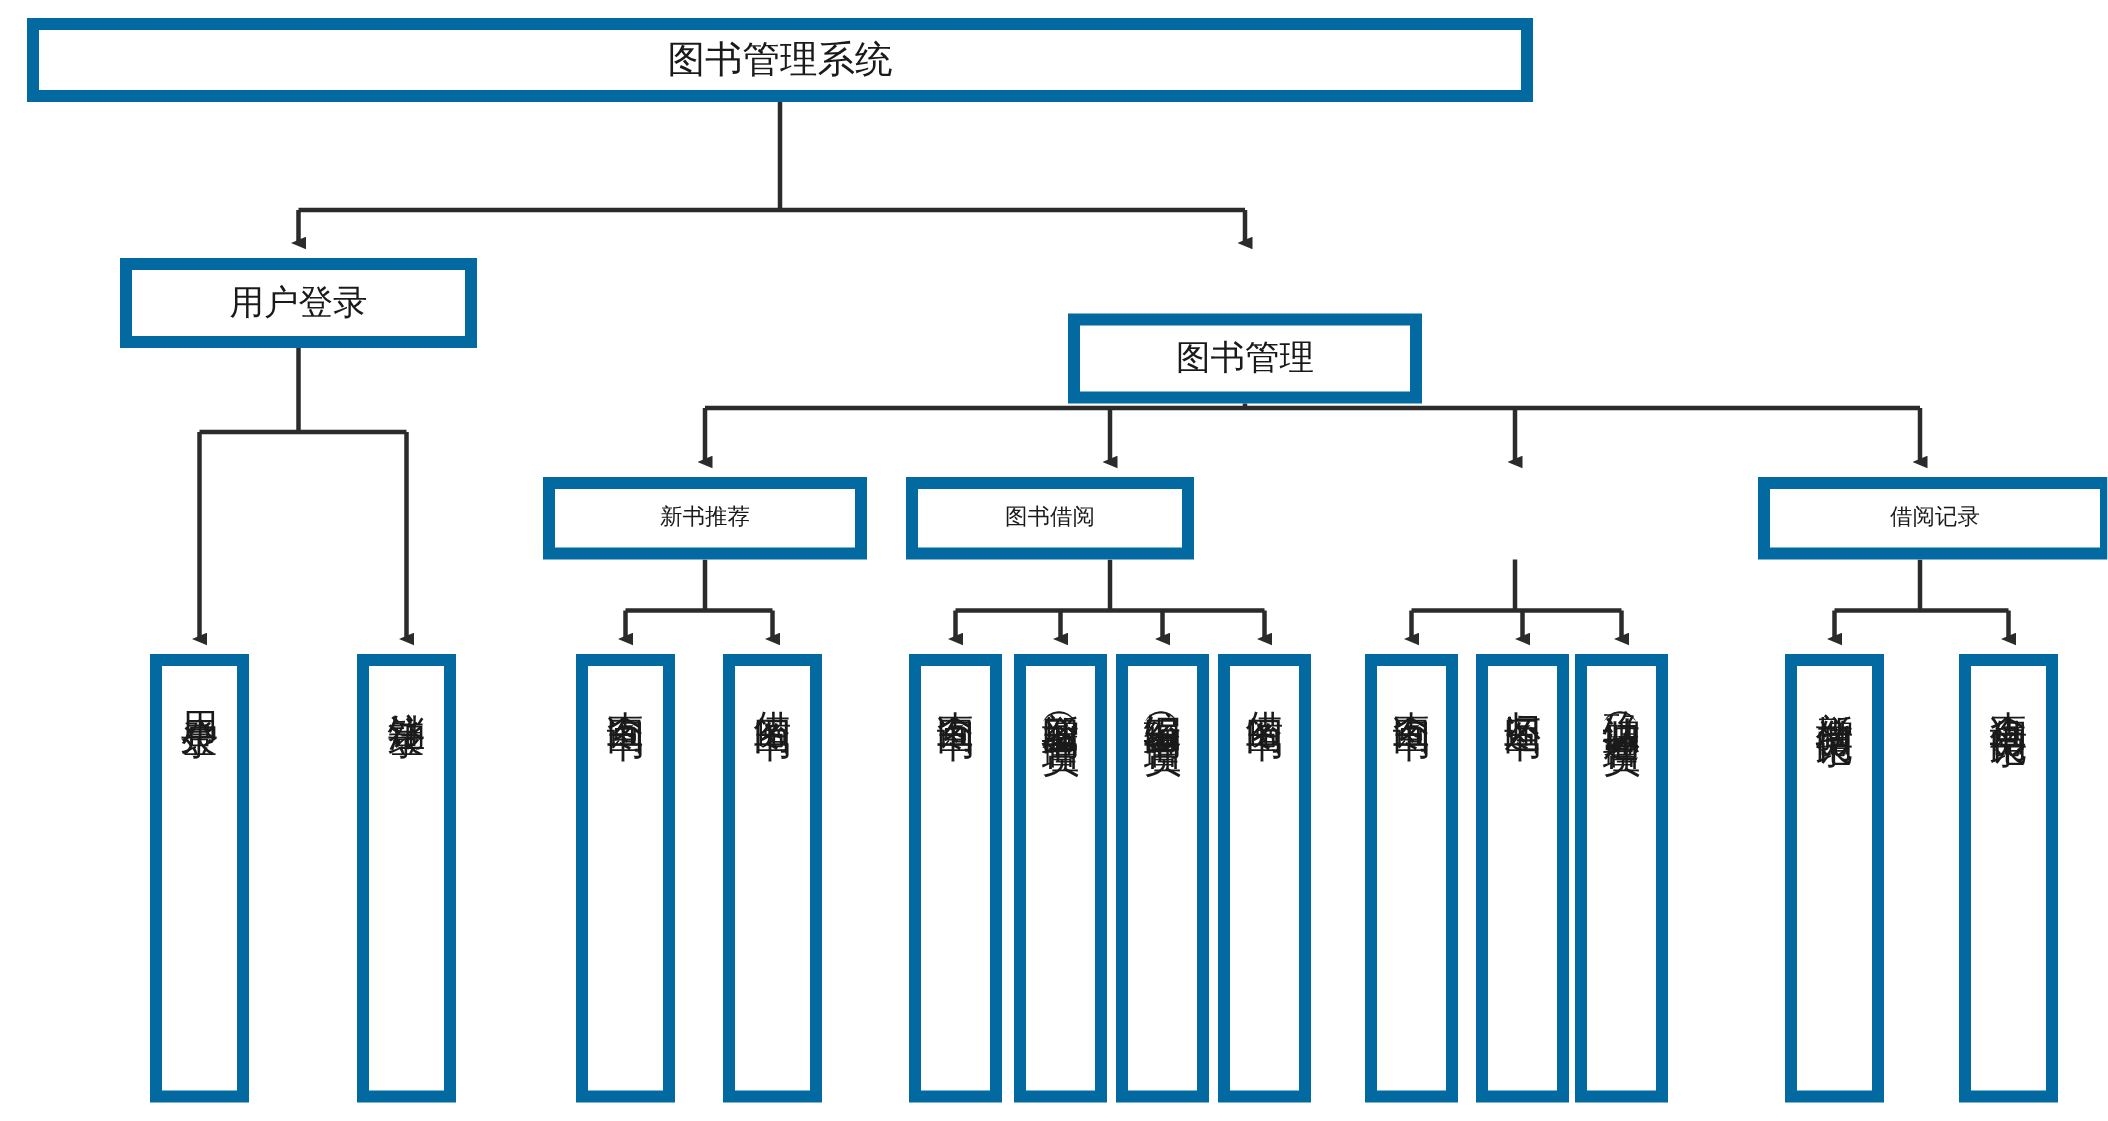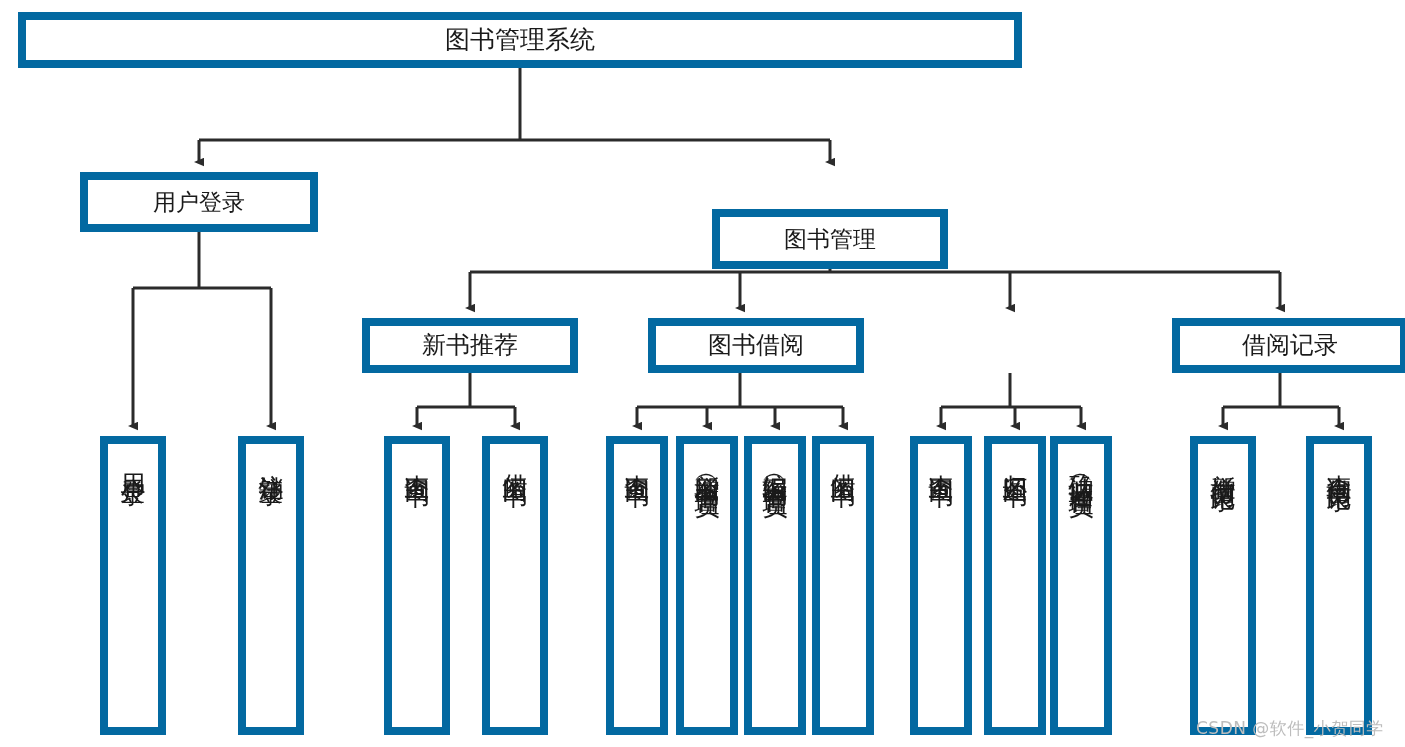--- a/index.html
+++ b/index.html
@@ -37,21 +37,22 @@
     color: #1a1a1a;
     line-height: 1.05;
   }
   .node.root {
     font-size: 25px;
   }
   .node.lvl2 {
     font-size: 23px;
   }
   .node.lvl3 {
-    font-size: 24px;
+    font-size: 15px;
+    font-family: Liberation Mono, monospace;
   }
   .node.leaf {
     align-items: flex-start;
     justify-content: center;
     padding-top: 10px;
   }
   .vtext {
     writing-mode: vertical-rl;
     text-orientation: upright;
     font-size: 25px;
@@ -131,21 +132,21 @@
   <div class="node lvl2" id="node-l2-0" style="left: 80px; top: 172px; width: 238px; height: 60px;">
     <span>用户登录</span>
   </div>
   <div class="node lvl2" id="node-l2-1" style="left: 712px; top: 172px; width: 236px; height: 60px; margin-top: 37px;">
     <span>图书管理</span>
   </div>
 
   <div class="node lvl3" id="node-l3-0" style="left: 362px; top: 318px; width: 216px; height: 55px;">
     <span>新书推荐</span>
   </div>
-  <div class="node lvl3" id="node-l3-1" style="left: 648px; top: 318px; width: 216px; height: 55px;">
+  <div class="node lvl3" id="node-l3-1" style="left: 604px; top: 318px; width: 192px; height: 55px;">
     <span>图书借阅</span>
   </div>
   <div class="node lvl3" id="node-l3-3" style="left: 1172px; top: 318px; width: 236px; height: 55px;">
     <span>借阅记录</span>
   </div>
 
   <div class="node leaf" id="leaf-0" style="left: 100px; top: 436px; width: 66px; height: 299px;">
     <span class="vtext">用户登录</span>
   </div>
   <div class="node leaf" id="leaf-1" style="left: 238px; top: 436px; width: 66px; height: 299px;">
@@ -178,15 +179,14 @@
   <div class="node leaf" id="leaf-10" style="left: 1050px; top: 436px; width: 62px; height: 299px;">
     <span class="vtext">确认归还（管理员）</span>
   </div>
   <div class="node leaf" id="leaf-11" style="left: 1190px; top: 436px; width: 66px; height: 299px;">
     <span class="vtext">新增借阅记录</span>
   </div>
   <div class="node leaf" id="leaf-12" style="left: 1306px; top: 436px; width: 66px; height: 299px;">
     <span class="vtext">查询借阅记录</span>
   </div>
 
-  <div class="watermark" id="watermark" style="left: 1196px; top: 717px; color: rgb(189, 189, 189);">CSDN @软件_小贺同学</div>
 
 </div>
 
 </body></html>

